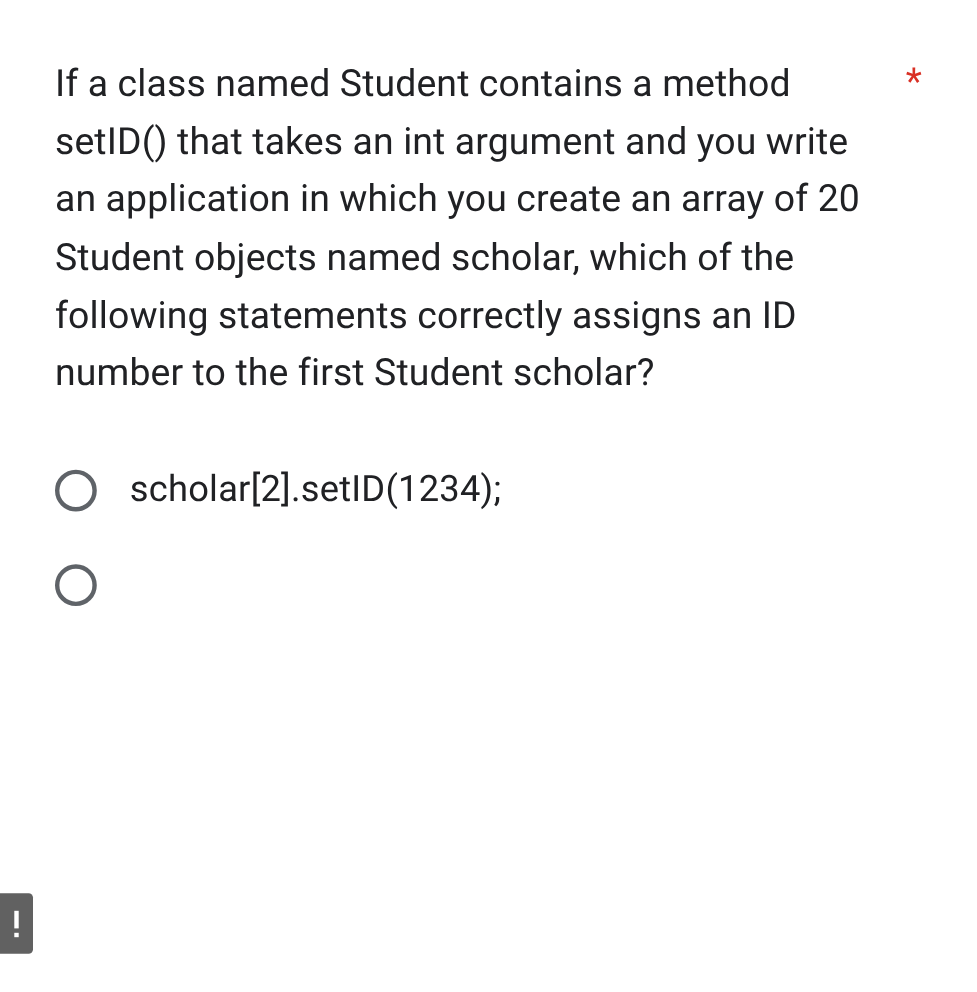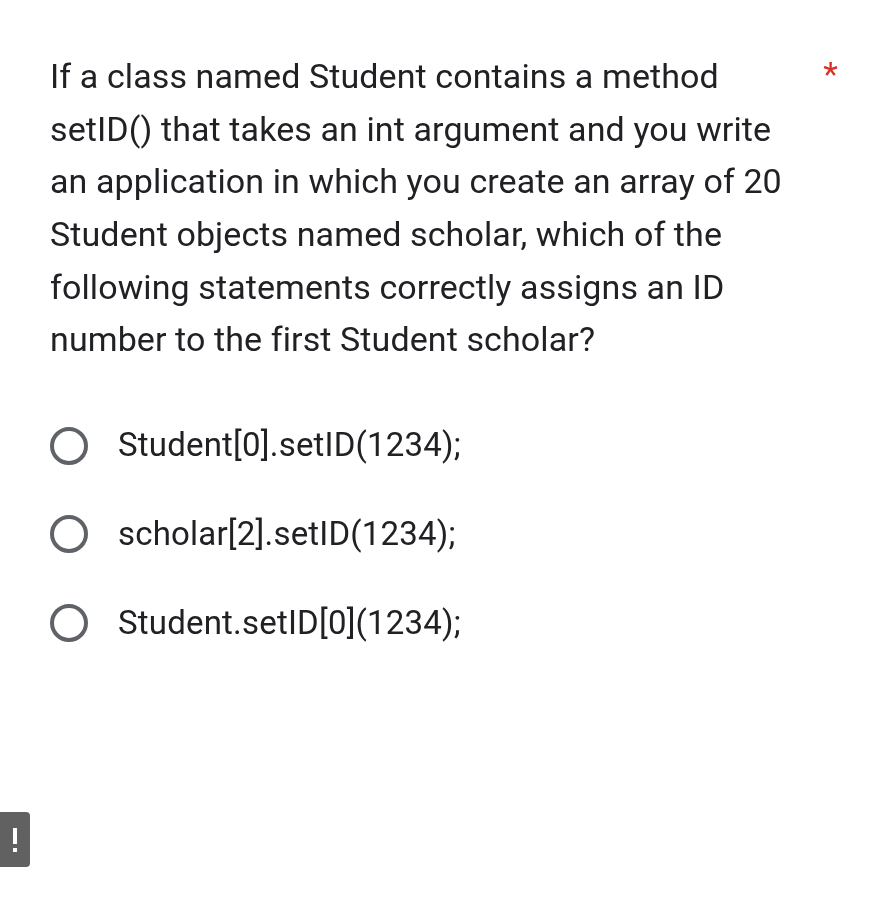--- a/index.html
+++ b/index.html
@@ -86,29 +86,24 @@
 <div class="page-wrap">
   <div class="card">
     <div class="question-row">
       <div class="question-text">If a class named Student contains a method setID() that takes an int argument and you write an application in which you create an array of 20 Student objects named scholar, which of the following statements correctly assigns an ID number to the first Student scholar?</div>
       <div class="required-asterisk">*</div>
     </div>
 
     <div class="options">
       <div class="option">
         <div class="radio"></div>
-        <div class="option-label">Student[0].setID(1234);</div>
-      </div>
-      <div class="option">
-        <div class="radio"></div>
         <div class="option-label">scholar[2].setID(1234);</div>
       </div>
       <div class="option">
         <div class="radio"></div>
-        <div class="option-label">Student.setID[0](1234);</div>
       </div>
     </div>
   </div>
 
   <div class="feedback-tab">
     <svg width="8" height="28" viewBox="0 0 8 28">
       <rect x="2" y="2" width="4" height="16" fill="#fff"></rect>
       <rect x="2" y="22" width="4" height="4" fill="#fff"></rect>
     </svg>
   </div>

